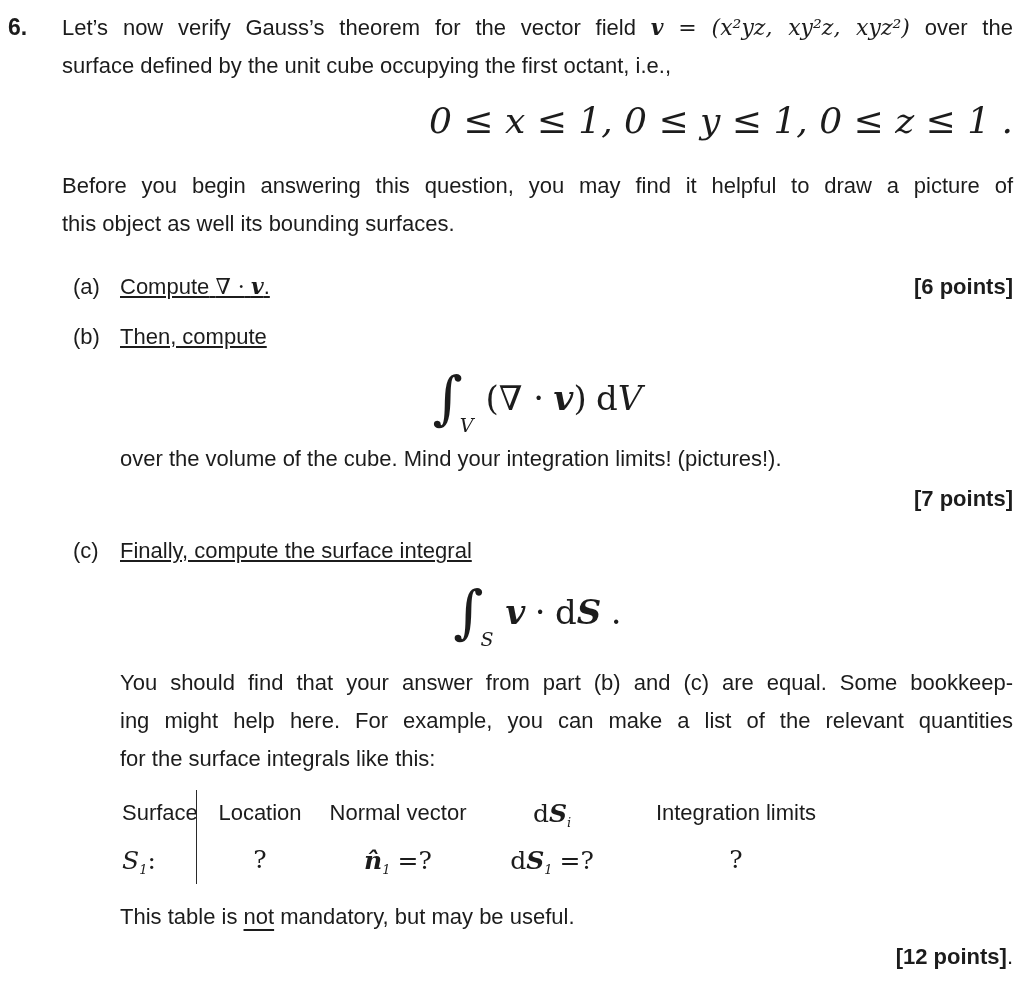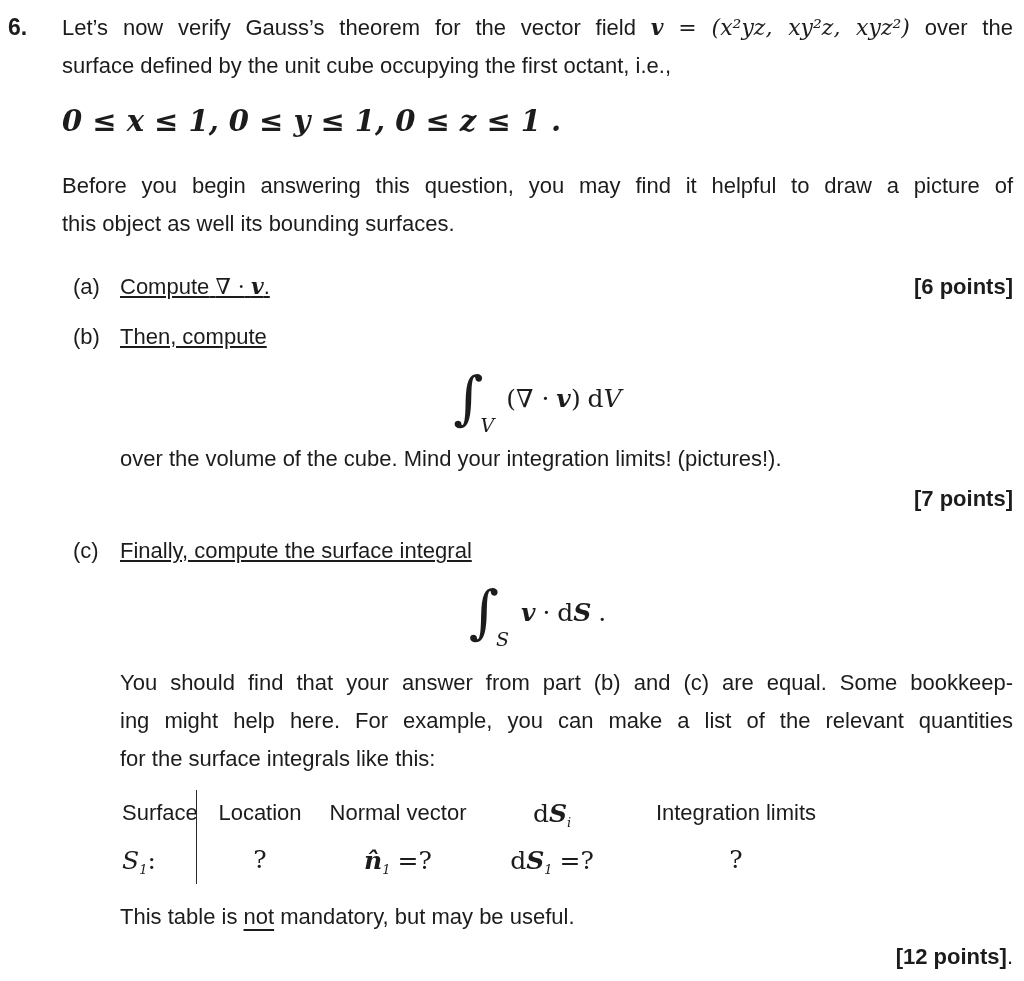--- a/index.html
+++ b/index.html
@@ -13,35 +13,35 @@
   .prob{display:flex;}
   .qnum{width:54px;flex:none;font-weight:bold;font-size:23px;line-height:38px;}
   .content{flex:1;min-width:0;}
   .tline{line-height:38px;}
   .jline{text-align:justify;text-align-last:justify;}
   
   .ms{font-family:"DejaVu Serif",serif;font-style:normal;}
   .msi{font-family:"DejaVu Serif",serif;font-style:italic;}
   .msb{font-family:"DejaVu Serif",serif;font-style:italic;font-weight:bold;}
   
-  .eqline{text-align:left;font-size:29px;line-height:48px;margin-top:12px;font-weight:bold;}
+  .eqline{text-align:right;font-size:36px;line-height:48px;margin-top:12px;}
   
   .item-row{display:flex;align-items:baseline;}
   .ilabel{margin-left:11px;width:47px;flex:none;line-height:38px;}
   .ibody{flex:1;min-width:0;line-height:38px;text-decoration:underline;}
   .ipoints{flex:none;font-weight:bold;line-height:38px;}
   .indent{margin-left:58px;}
   .points-line{text-align:right;font-weight:bold;line-height:38px;margin-top:2px;}
   .points-line .dotsfx{font-weight:normal;}
   
   .disp{display:flex;justify-content:center;align-items:center;height:84px;}
   .int-group{display:inline-flex;}
   .int-sym{font-family:"DejaVu Serif",serif;font-style:italic;font-size:58px;line-height:76px;}
   .int-sub{font-family:"DejaVu Serif",serif;font-style:italic;font-size:19px;align-self:flex-end;margin:0 0 0 -3px;}
-  .disp-body{font-size:25px;margin-left:12px;white-space:nowrap;}
+  .disp-body{font-size:34px;margin-left:12px;white-space:nowrap;}
   
   .qtable{display:grid;grid-template-columns:64px 20px 108px 168px 140px 228px;margin:12px 0 0 60px;}
   .qtable .cell{text-align:center;line-height:46px;}
   .qtable .leftcell{text-align:left;}
   .qtable .rule{grid-column:2;grid-row:1 / span 2;border-left:1.5px solid #2a2a2a;justify-self:center;height:100%;}
   .mrow{font-size:25px;}
   sub.msub{font-size:13px;line-height:0;vertical-align:-5px;font-family:"DejaVu Serif",serif;font-style:italic;}
   .ul{text-decoration:underline;text-underline-offset:5px;text-decoration-thickness:1.5px;}
   .footer-line{margin-top:14px;}
 </style>

